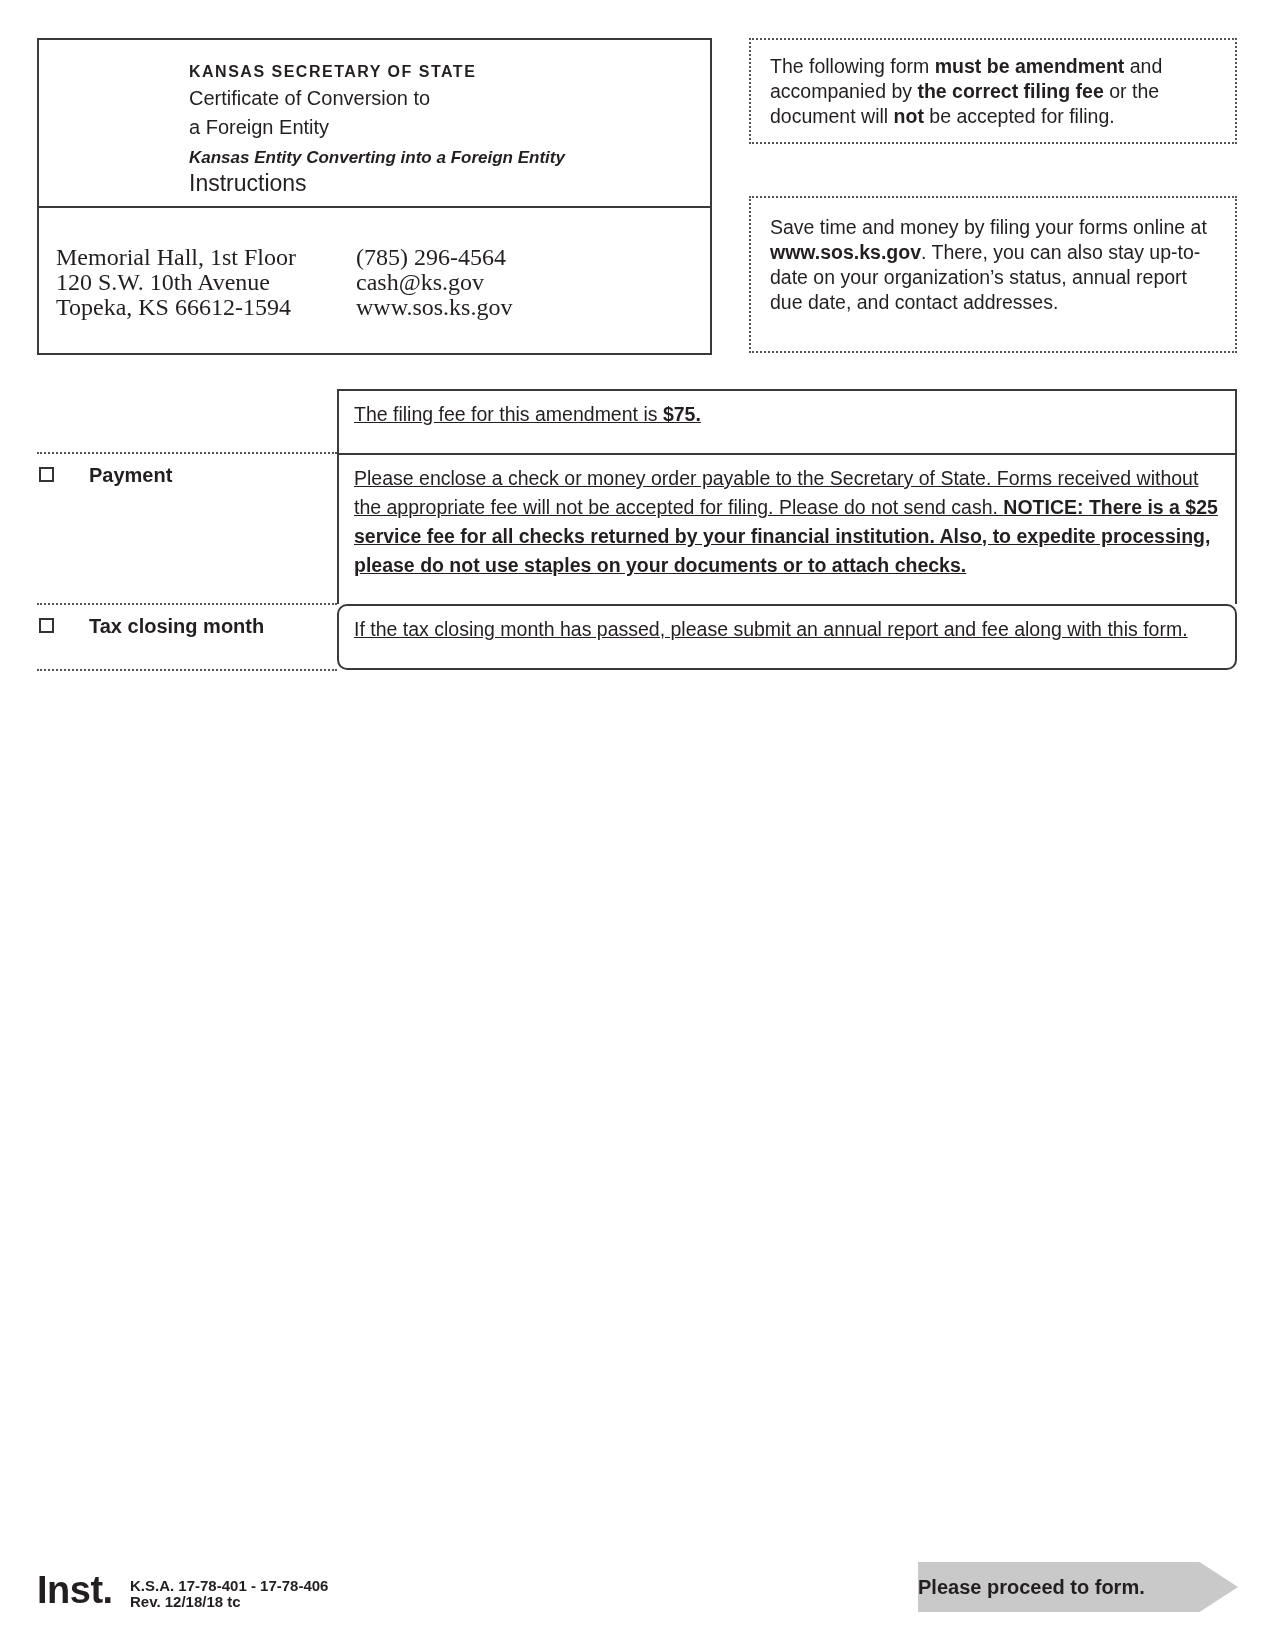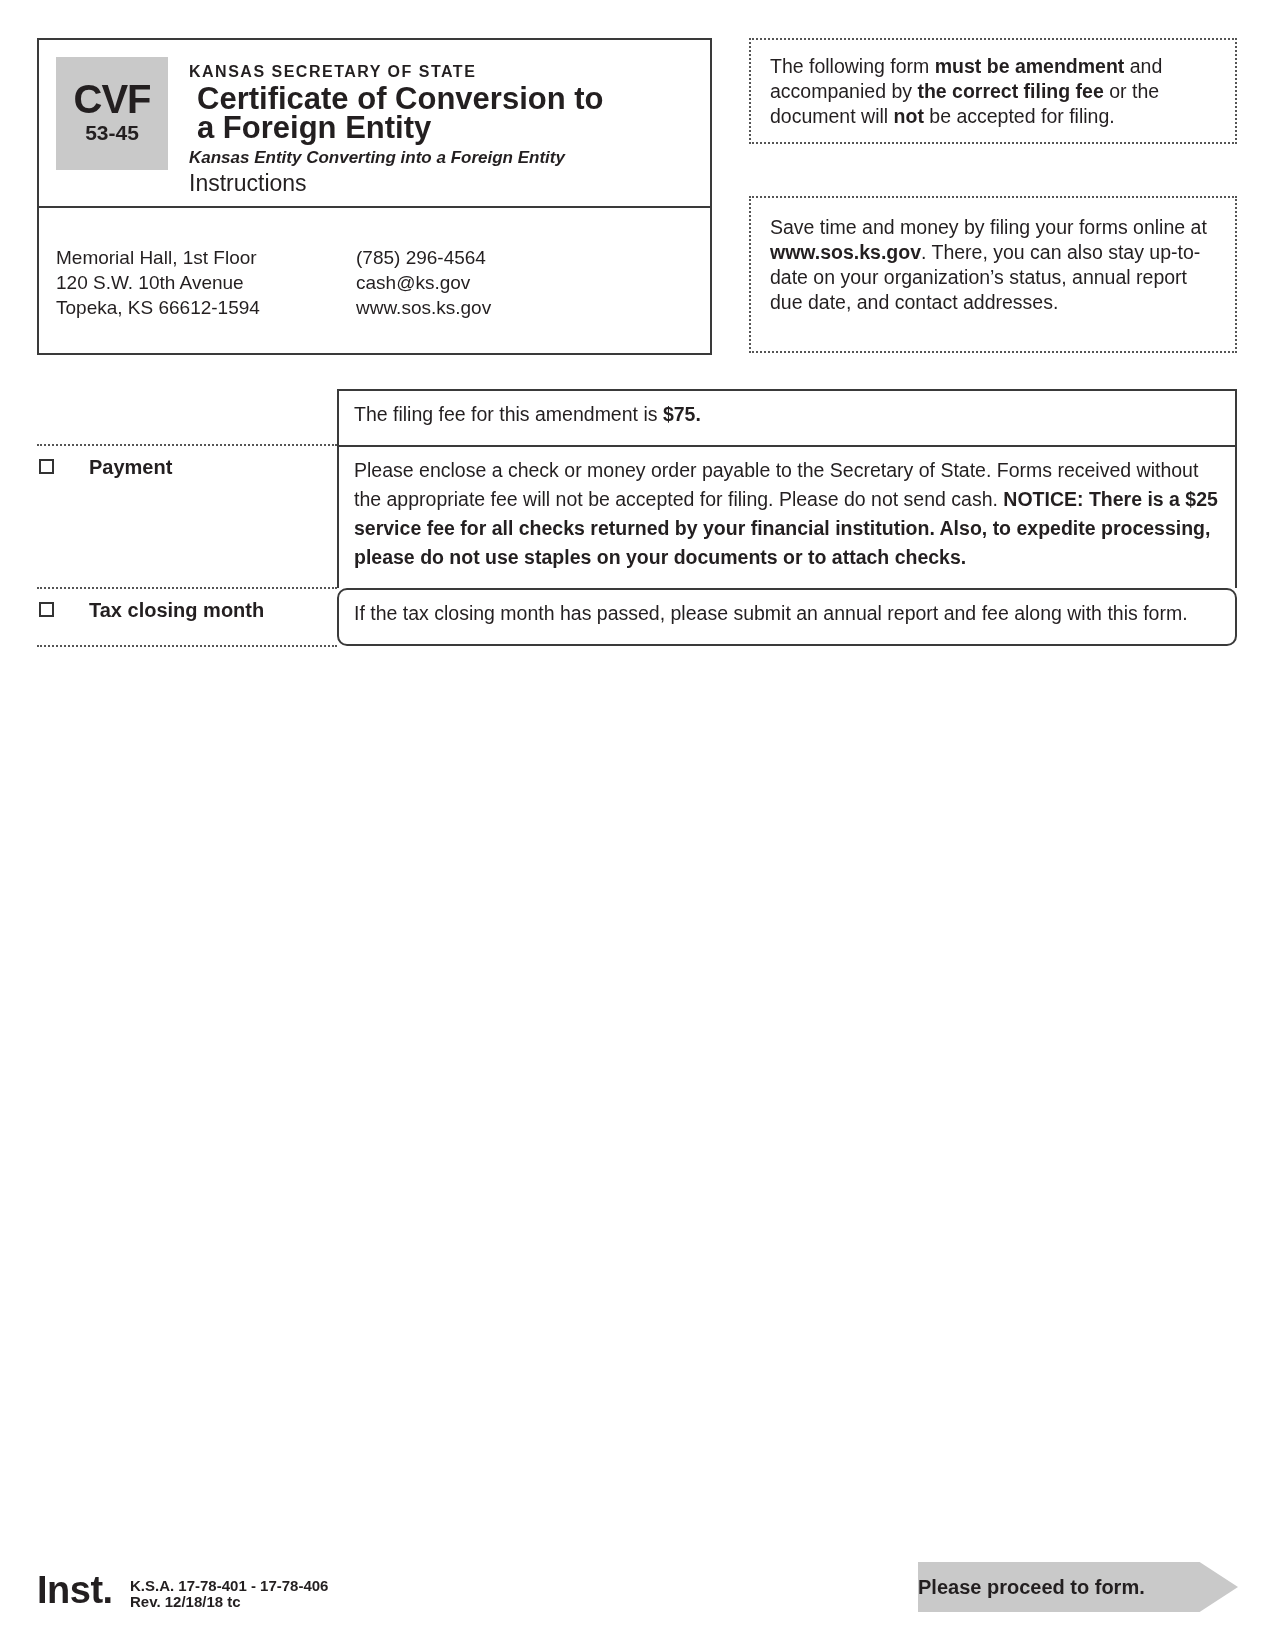--- a/index.html
+++ b/index.html
@@ -12,25 +12,25 @@
     }
     .header-top { position: absolute; left: 0; top: 0; width: 671px; height: 168px; border-bottom: 2px solid #3a3a3a; }
     .code-block {
       position: absolute; left: 17px; top: 17px; width: 112px; height: 113px;
       background: #c9c9c9; text-align: center;
     }
     .code-main { font-weight: bold; font-size: 40px; letter-spacing: -1px; margin-top: 22px; line-height: 40px; color: #231f20; }
     .code-sub { font-weight: bold; font-size: 21px; line-height: 24px; margin-top: 2px; color: #231f20; }
     .title-block { position: absolute; left: 150px; top: 22px; width: 510px; }
     .agency { font-weight: bold; font-size: 16px; letter-spacing: 1.5px; line-height: 20px; }
-    .form-title { font-weight: bold; font-size: 31px; line-height: 29px; margin-top: 2px; margin-left: 8px; }
+    .form-title { font-weight: normal; font-size: 20px; line-height: 29px; margin-top: 2px; }
     .form-subtitle { font-weight: bold; font-size: 17px; line-height: 22px; margin-top: 5px; font-style: italic; }
     .form-kind { font-size: 23px; line-height: 28px; }
 
-    .contact { position: absolute; top: 205px; font-size: 19px; line-height: 25px; color: #231f20; }
+    .contact { position: absolute; top: 205px; font-size: 24px; line-height: 25px; color: #231f20; font-family: Liberation Serif, serif; }
     .contact.left { left: 17px; }
     .contact.right { left: 317px; }
 
     .notice-box {
       position: absolute; left: 749px; width: 488px;
       border: 2px dotted #555;
       padding: 14px 18px 0 19px;
       font-size: 19.5px; line-height: 25px; color: #231f20;
     }
     .notice-1 { top: 38px; height: 106px; }
@@ -45,22 +45,22 @@
     .req-left::before {
       content: ""; position: absolute; left: 0; top: -1px; width: 300px; border-top: 2px dotted #555;
     }
     .checkbox {
       position: absolute; left: 2px; top: 14px; width: 15px; height: 15px; border: 2px solid #333;
     }
     .req-label { position: absolute; left: 52px; top: 10px; font-weight: bold; font-size: 20px; line-height: 24px; }
     .req-right {
       margin-left: 300px; width: 900px;
       border-left: 2px solid #3a3a3a; border-right: 2px solid #3a3a3a; border-top: 2px solid #3a3a3a;
-      padding: 9px 14px 16px 15px;
-      font-size: 19.5px; line-height: 29px; color: #231f20;
+      padding: 9px 14px 24px 15px;
+      font-size: 19.5px; line-height: 29px; color: #231f20; text-decoration: underline;
     }
     .req-row.last .req-right { border-bottom: 2px solid #3a3a3a; border-radius: 10px; }
     .req-bottom-dots { position: absolute; left: 0; bottom: -1px; width: 300px; border-top: 2px dotted #555; }
     .req-right b { font-weight: bold; }
 
     .footer-inst { position: absolute; left: 37px; top: 1568px; font-weight: bold; font-size: 38px; line-height: 44px; letter-spacing: -0.5px; }
     .footer-meta { position: absolute; left: 130px; top: 1578px; font-size: 15px; line-height: 16px; font-weight: bold; }
 
     .proceed {
       position: absolute; left: 918px; top: 1562px; width: 320px; height: 50px;
@@ -68,24 +68,20 @@
       clip-path: polygon(0 0, 88% 0, 100% 50%, 88% 100%, 0 100%);
       font-weight: bold; font-size: 20px; line-height: 50px; color: #231f20;
       cursor: pointer;
     }
   </style>
 </head>
 <body>
 
 <div class="header-box">
   <div class="header-top">
-    <div class="code-block">
-      <div class="code-main">CVF</div>
-      <div class="code-sub">53-45</div>
-    </div>
     <div class="title-block">
       <div class="agency">KANSAS SECRETARY OF STATE</div>
       <div class="form-title">
         <div>Certificate of Conversion to</div>
         <div>a Foreign Entity</div>
       </div>
       <div class="form-subtitle">Kansas Entity Converting into a Foreign Entity</div>
       <div class="form-kind">Instructions</div>
     </div>
   </div>

